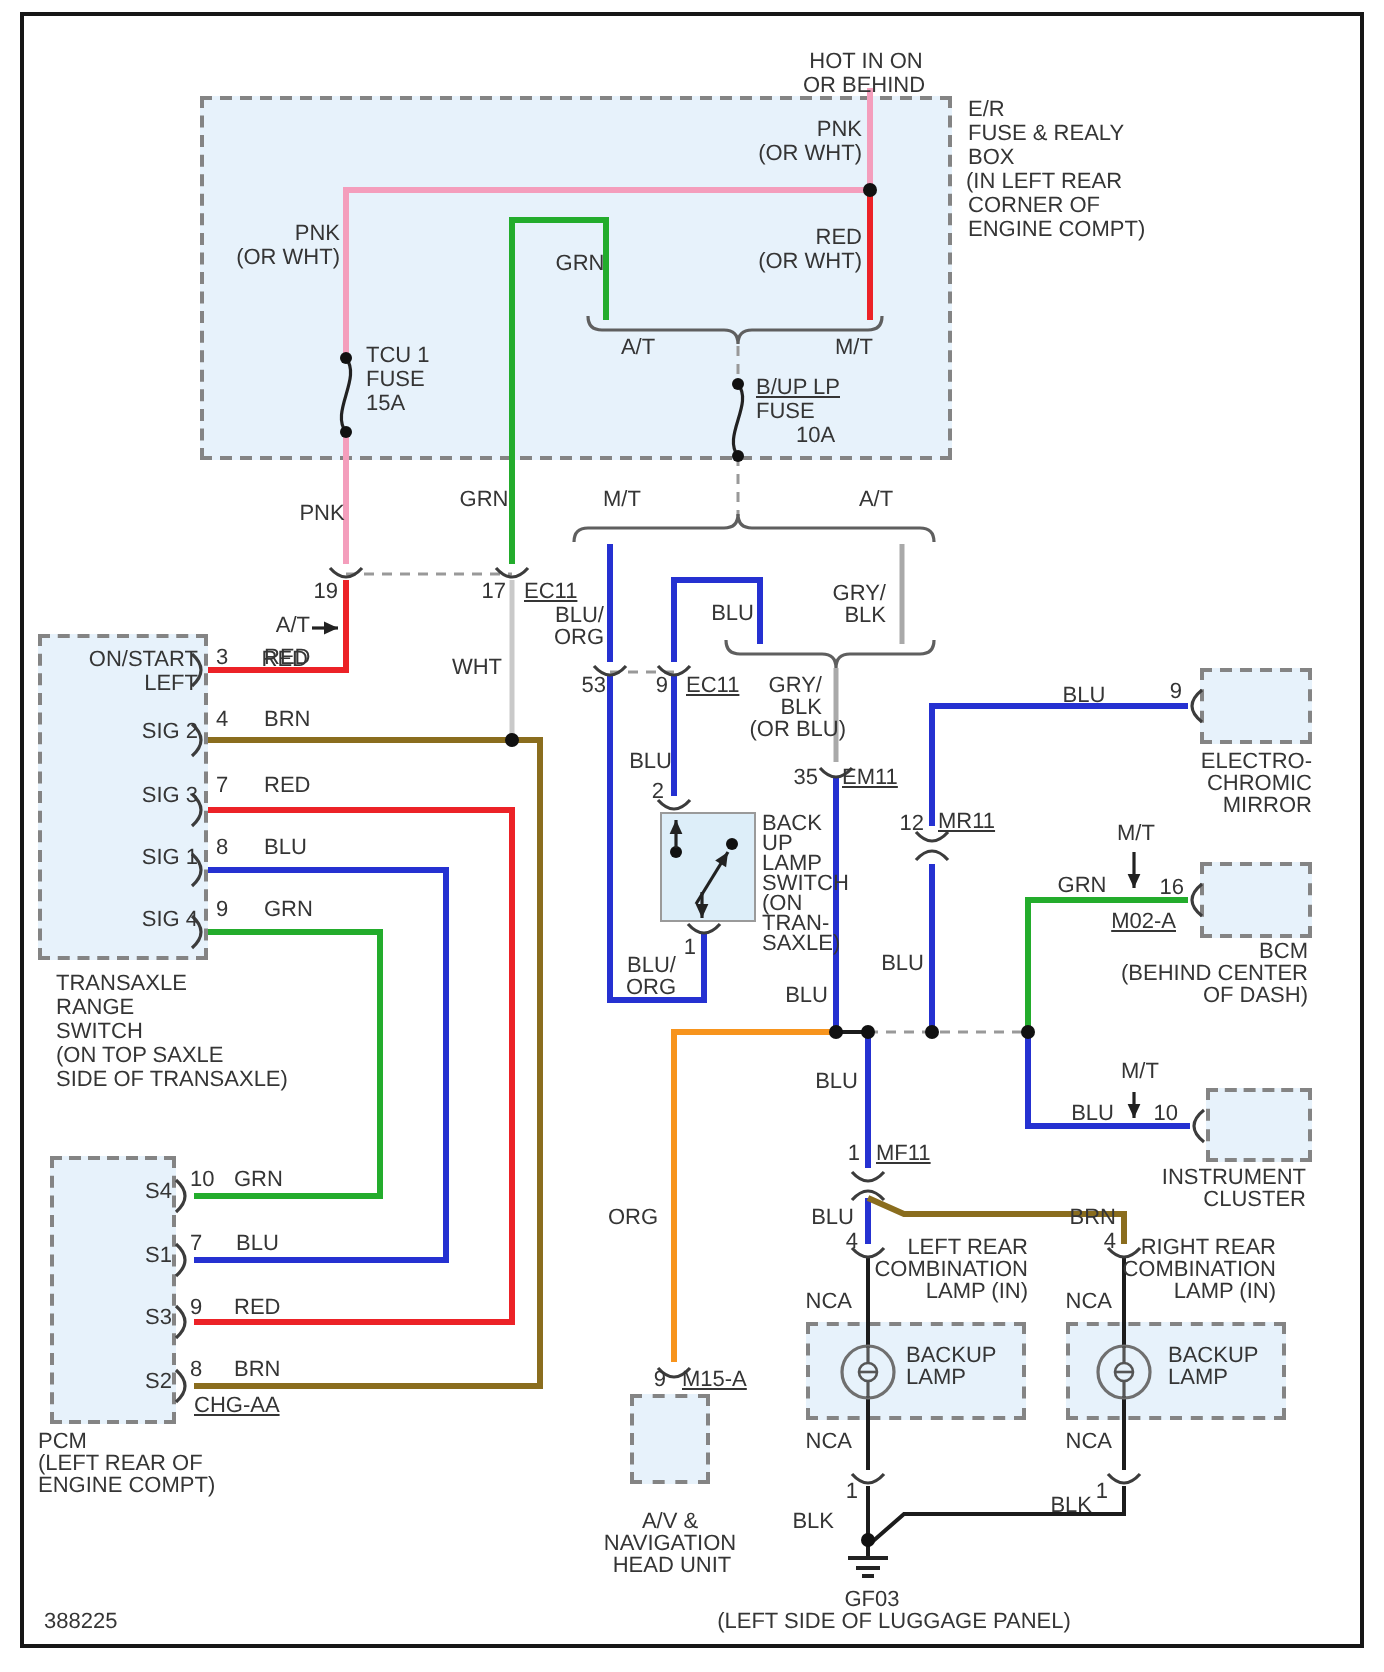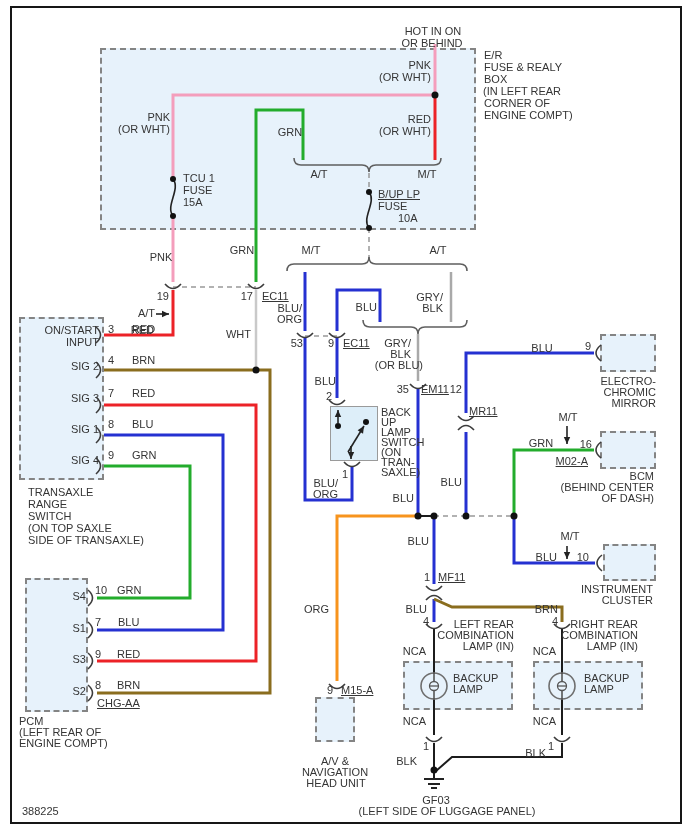--- a/index.html
+++ b/index.html
@@ -195,21 +195,21 @@
       <div class="lbl l" style="left: 381px; top: 417px;">UP</div>
       <div class="lbl l" style="left: 381px; top: 427px;">LAMP</div>
       <div class="lbl l" style="left: 381px; top: 437px;">SWITCH</div>
       <div class="lbl l" style="left: 381px; top: 447px;">(ON</div>
       <div class="lbl l" style="left: 381px; top: 457px;">TRAN-</div>
       <div class="lbl l" style="left: 381px; top: 467px;">SAXLE)</div>
       <div class="lbl r" style="left: 348px; top: 469px;">1</div>
       <div class="lbl r" style="left: 338px; top: 478px;">BLU/</div>
       <div class="lbl r" style="left: 338px; top: 489px;">ORG</div>
       <div class="lbl r" style="left: 414px; top: 493px;">BLU</div>
-      <div class="lbl r" style="left: 462px; top: 384px;">12</div>
+      <div class="lbl r" style="left: 462px; top: 407px;">12</div>
       <div class="lbl l u" style="left: 469px; top: 406px;">MR11</div>
       <div class="lbl r" style="left: 462px; top: 477px;">BLU</div>
       <div class="lbl c" style="left: 542px; top: 343px;">BLU</div>
       <div class="lbl r" style="left: 591px; top: 341px;">9</div>
       <div class="lbl r" style="left: 656px; top: 376px;">ELECTRO-</div>
       <div class="lbl r" style="left: 656px; top: 387px;">CHROMIC</div>
       <div class="lbl r" style="left: 656px; top: 398px;">MIRROR</div>
       <div class="lbl c" style="left: 568px; top: 412px;">M/T</div>
       <div class="lbl c" style="left: 541px; top: 438px;">GRN</div>
       <div class="lbl r" style="left: 592px; top: 439px;">16</div>
@@ -250,21 +250,21 @@
       <div class="lbl c" style="left: 335px; top: 767px;">NAVIGATION</div>
       <div class="lbl c" style="left: 336px; top: 778px;">HEAD UNIT</div>
       <div class="lbl r" style="left: 429px; top: 741px;">1</div>
       <div class="lbl r" style="left: 417px; top: 756px;">BLK</div>
       <div class="lbl r" style="left: 546px; top: 748px;">BLK</div>
       <div class="lbl r" style="left: 554px; top: 741px;">1</div>
       <div class="lbl c" style="left: 436px; top: 795px;">GF03</div>
       <div class="lbl c" style="left: 447px; top: 806px;">(LEFT SIDE OF LUGGAGE PANEL)</div>
       <div class="lbl l" style="left: 22px; top: 806px;">388225</div>
       <div class="lbl r" style="left: 99px; top: 325px;">ON/START</div>
-      <div class="lbl r" style="left: 99px; top: 337px;">INPUT</div>
+      <div class="lbl r" style="left: 99px; top: 337px;">LEFT</div>
       <div class="lbl l" style="left: 108px; top: 324px;">3</div>
       <div class="lbl l" style="left: 132px; top: 324px;">RED</div>
       <div class="lbl r" style="left: 99px; top: 361px;">SIG 2</div>
       <div class="lbl l" style="left: 108px; top: 355px;">4</div>
       <div class="lbl l" style="left: 132px; top: 355px;">BRN</div>
       <div class="lbl r" style="left: 99px; top: 393px;">SIG 3</div>
       <div class="lbl l" style="left: 108px; top: 388px;">7</div>
       <div class="lbl l" style="left: 132px; top: 388px;">RED</div>
       <div class="lbl r" style="left: 99px; top: 424px;">SIG 1</div>
       <div class="lbl l" style="left: 108px; top: 419px;">8</div>

